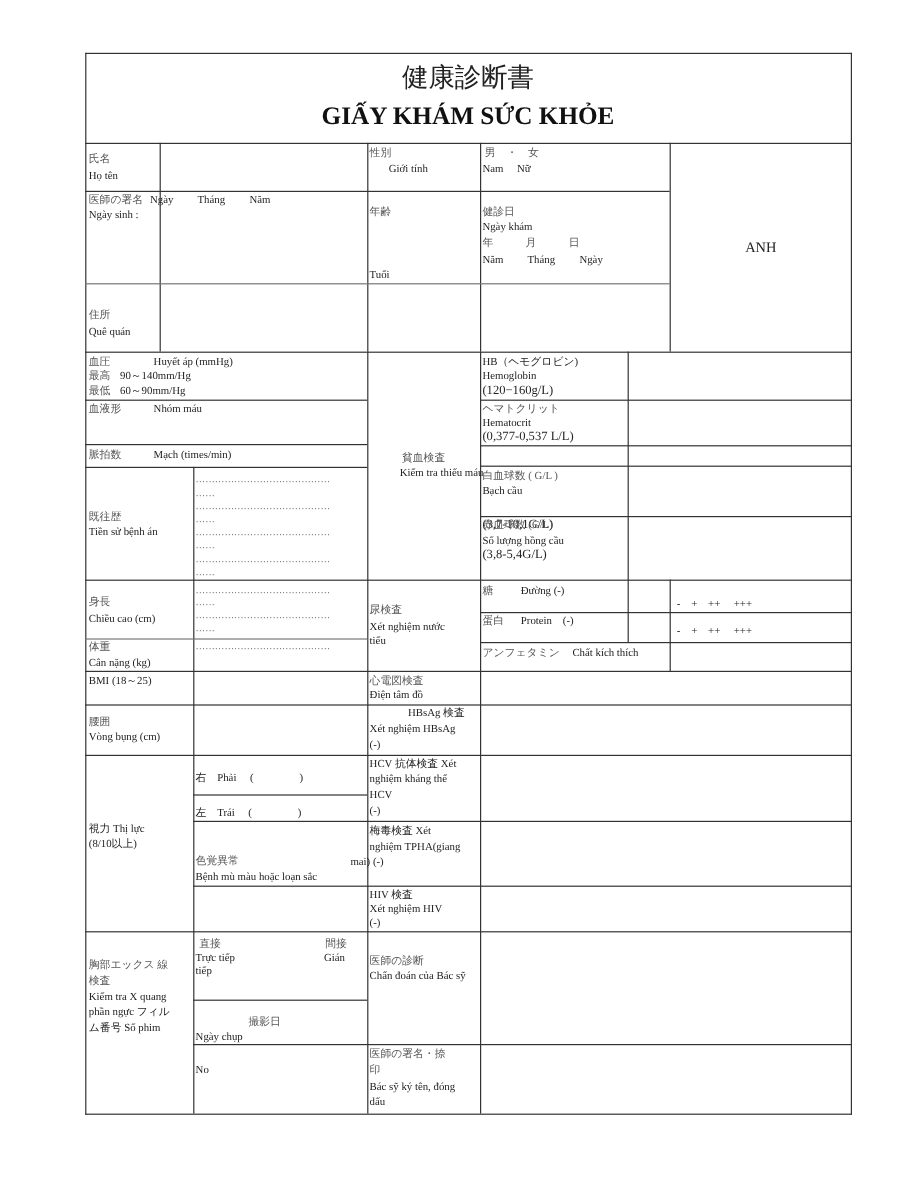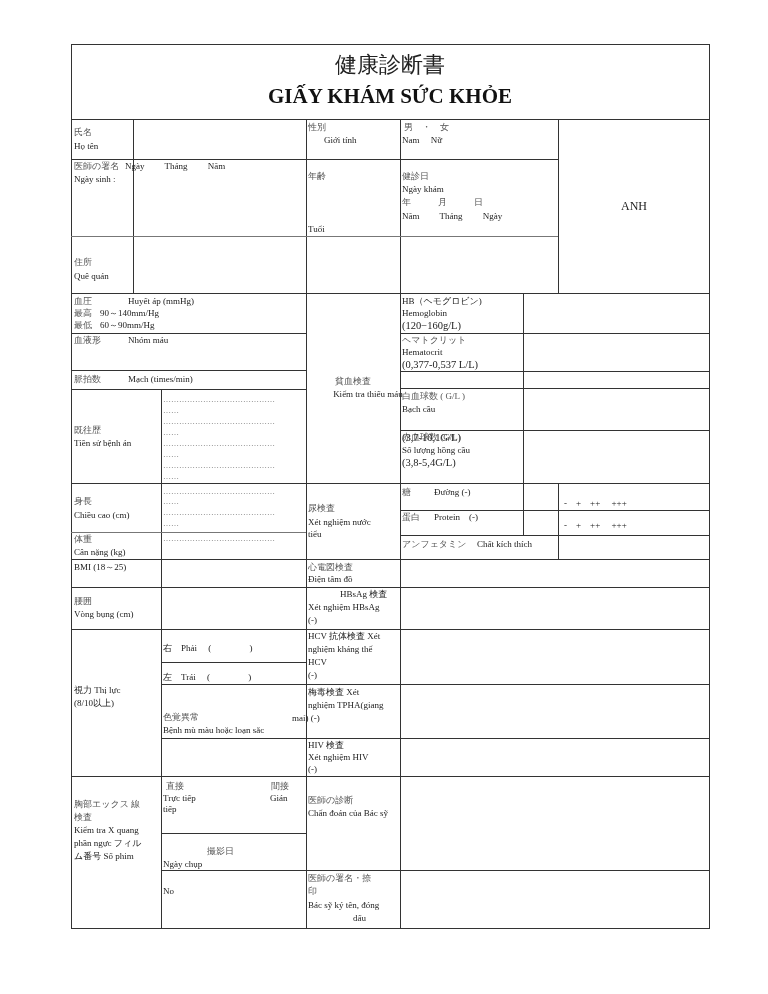--- a/index.html
+++ b/index.html
@@ -232,16 +232,16 @@
   <div class="t" style="left:308px;top:763px;">(-)</div>
   <div class="cell" style="left:401px;top:739px;width:308px;height:36px;"></div>
 
   <div class="t jp" style="left:308px;top:794px;">医師の診断</div>
   <div class="t" style="left:308px;top:807px;">Chẩn đoán của Bác sỹ</div>
   <div class="cell" style="left:401px;top:777px;width:308px;height:92px;"></div>
 
   <div class="t jp" style="left:308px;top:872px;">医師の署名・捺</div>
   <div class="t jp" style="left:308px;top:885px;">印</div>
   <div class="t" style="left:308px;top:899px;">Bác sỹ ký tên, đóng</div>
-  <div class="t" style="left:308px;top:912px;margin-left:45px;">dấu</div>
+  <div class="t" style="left:308px;top:912px;">dấu</div>
   <div class="cell" style="left:401px;top:871px;width:308px;height:56px;"></div>
 
 </div>
 
 </body></html>

